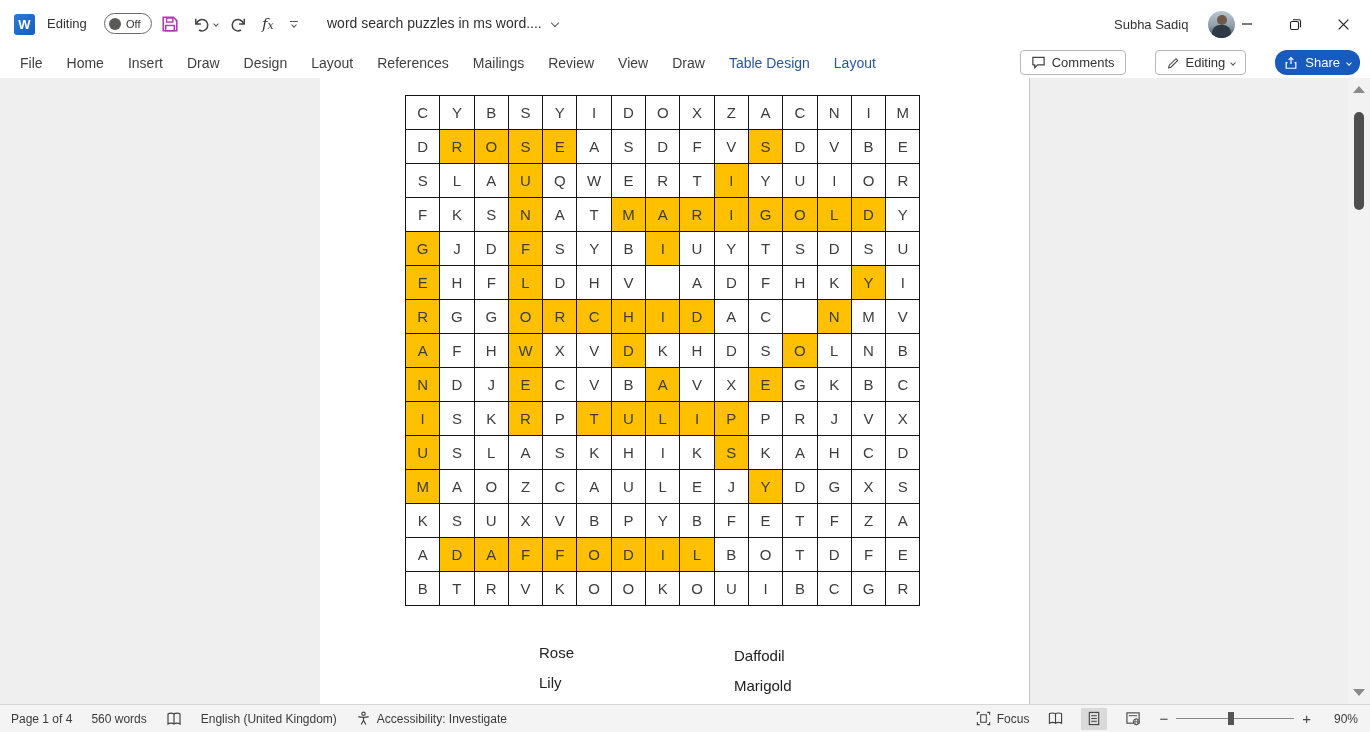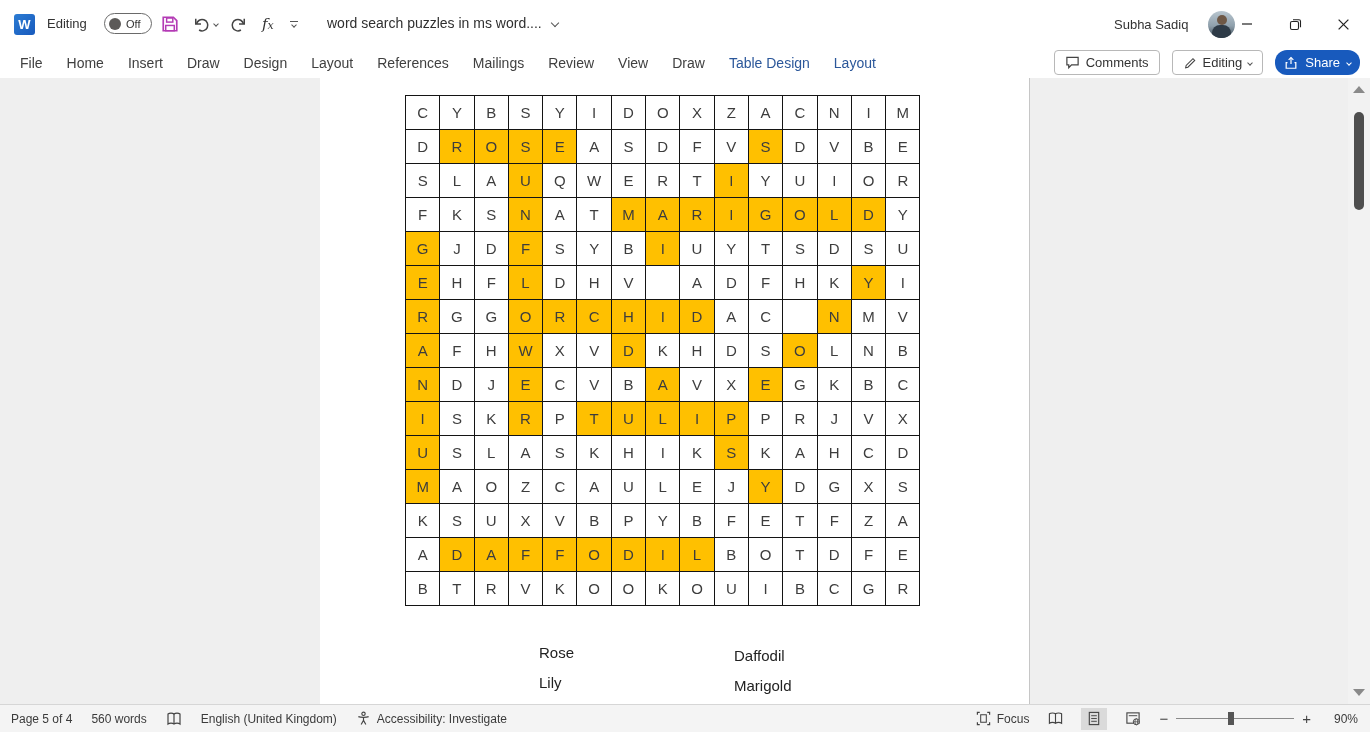--- a/index.html
+++ b/index.html
@@ -31,21 +31,21 @@
   .avatar::before { content:""; position:absolute; left:8.5px; top:4px; width:10px; height:10px; border-radius:50%; background:#6e5846; }
   .avatar::after { content:""; position:absolute; left:4px; top:14px; width:19px; height:14px; border-radius:8px 8px 0 0; background:#2e3b47; }
   .win-btn { position:absolute; top:0; width:46px; height:48px; display:flex; align-items:center; justify-content:center; color:#222; }
   .win-min { left:1224px; } .win-restore { left:1272px; } .win-close { left:1320px; }
 
   
   .ribbon { position:relative; height:30px; background:#fff; }
   .rtabs { position:absolute; left:8px; top:0; height:30px; display:flex; align-items:center; }
   .rtab { padding:0 12px; font-size:14px; color:#404040; height:30px; display:flex; align-items:center; cursor:default; }
   .rtab.contextual { color:#2b579a; }
-  .ribbon-right { position:absolute; right:10px; top:2px; display:flex; align-items:center; gap:12px; }
+  .ribbon-right { position:absolute; right:10px; top:2px; display:flex; align-items:center; gap:29px; }
   .pill-btn { height:25px; border:1px solid #b8b8b8; border-radius:4px; background:#fff; display:flex; align-items:center;
     gap:6px; padding:0 10px; font-size:13px; color:#333; }
   .share-btn { height:25px; border-radius:12px; background:#185abd; color:#fff; display:flex; align-items:center;
     gap:7px; padding:0 9px; font-size:13px; }
   .share-btn .chev { border-color:#fff; }
 
   
   .workspace { position:relative; height:626px; background:#efefef; overflow:hidden; }
   .page { position:absolute; left:320px; top:0; width:710px; height:626px; background:#fff; border-right:1px solid #c6c6c6; }
   table.wsgrid { position:absolute; left:405px; top:17px; border-collapse:collapse; table-layout:fixed; }
@@ -467,21 +467,21 @@
 
   <div class="vscroll">
     <div class="arrow-up"></div>
     <div class="thumb"></div>
     <div class="arrow-down"></div>
   </div>
 </div>
 
 <div class="statusbar">
   <div class="sb-left">
-    <span class="sb-item">Page 5 of 4</span>
+    <span class="sb-item">Page 1 of 4</span>
     <span class="sb-item">560 words</span>
     <span class="sb-item">
       <svg class="ic" width="16" height="16" viewBox="0 0 16 16">
         <path d="M8 3 C6.5 1.8 3.5 1.8 2 3 V13 C3.5 11.8 6.5 11.8 8 13 C9.5 11.8 12.5 11.8 14 13 V3 C12.5 1.8 9.5 1.8 8 3 Z" fill="none" stroke="#444" stroke-width="1.2"></path>
         <line x1="8" y1="3" x2="8" y2="13" stroke="#444" stroke-width="1.2"></line>
       </svg>
     </span>
     <span class="sb-item">English (United Kingdom)</span>
     <span class="sb-item">
       <svg class="ic" width="15" height="15" viewBox="0 0 16 16">

